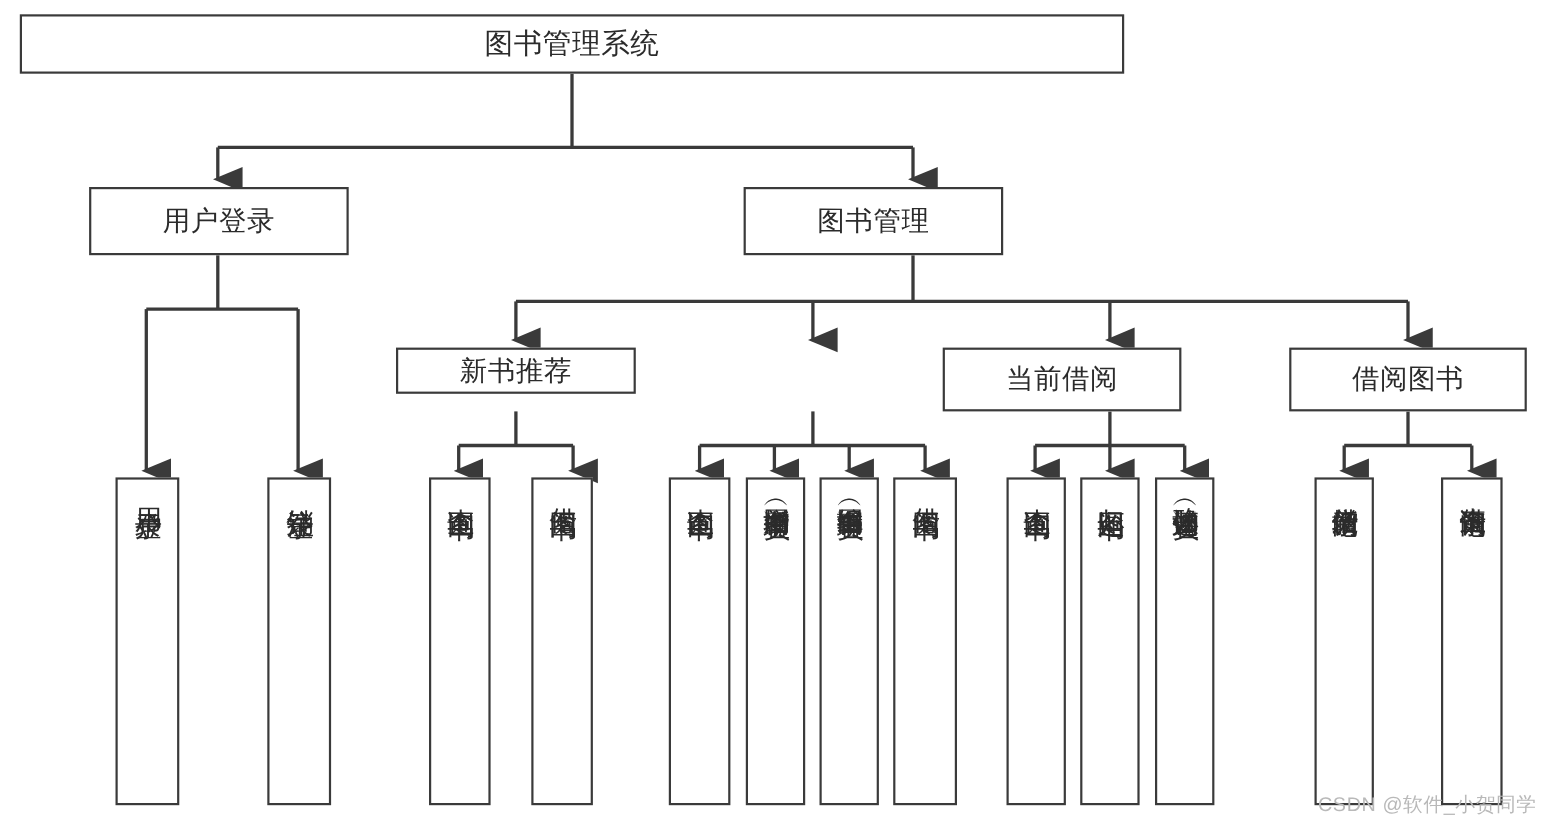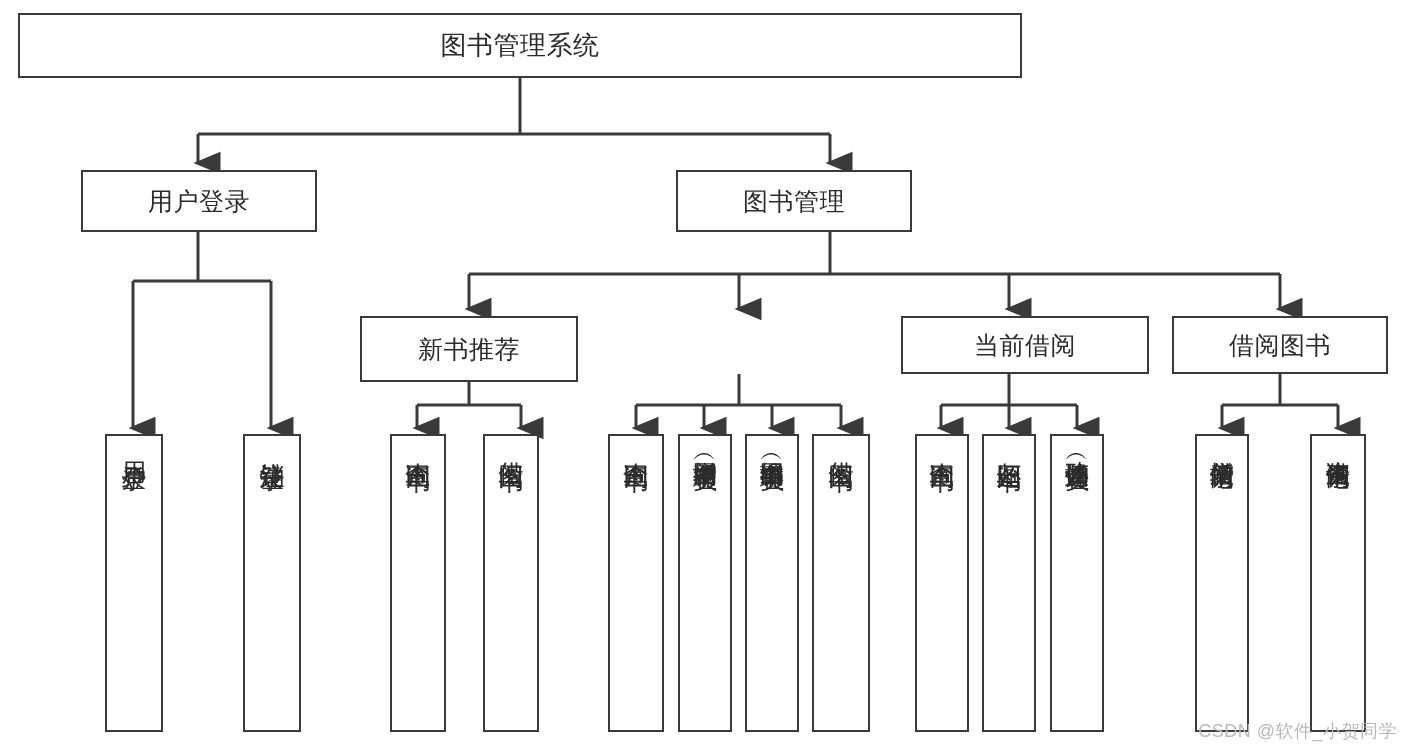--- a/index.html
+++ b/index.html
@@ -125,35 +125,35 @@
       <path d="M 1009 405 L 1009 428" marker-end="url(#arrow)"></path>
       <path d="M 1077 405 L 1077 428" marker-end="url(#arrow)"></path>
 
       <path d="M 1280 374 L 1280 405"></path>
       <path d="M 1222 405 L 1338 405"></path>
       <path d="M 1222 405 L 1222 428" marker-end="url(#arrow)"></path>
       <path d="M 1338 405 L 1338 428" marker-end="url(#arrow)"></path>
     </g>
   </svg>
 
-  <div class="node horiz root" style="left:18px; top:13px; width:1004px; height:65px;">
+  <div class="node horiz root" style="left:18px; top:13px; width:1004px; height:54px;">
     <span class="node-label">图书管理系统</span>
   </div>
 
   <div class="node horiz" style="left:81px; top:170px; width:236px; height:62px;">
     <span class="node-label">用户登录</span>
   </div>
   <div class="node horiz" style="left:676px; top:170px; width:236px; height:62px;">
     <span class="node-label">图书管理</span>
   </div>
 
-  <div class="node horiz" style="left:360px; top:316px; width:218px; height:66px;">
+  <div class="node horiz" style="left:360px; top:316px; width:218px; height:42px;">
     <span class="node-label">新书推荐</span>
   </div>
-  <div class="node horiz" style="left:901px; top:316px; width:248px; height:58px;">
+  <div class="node horiz" style="left:857px; top:316px; width:217px; height:58px;">
     <span class="node-label">当前借阅</span>
   </div>
   <div class="node horiz" style="left:1172px; top:316px; width:216px; height:58px;">
     <span class="node-label">借阅图书</span>
   </div>
 
   <div class="node vert" style="left:105px; top:434px; width:58px; height:298px;">
     <span class="node-label">用户登录</span>
   </div>
   <div class="node vert" style="left:243px; top:434px; width:58px; height:298px;">

